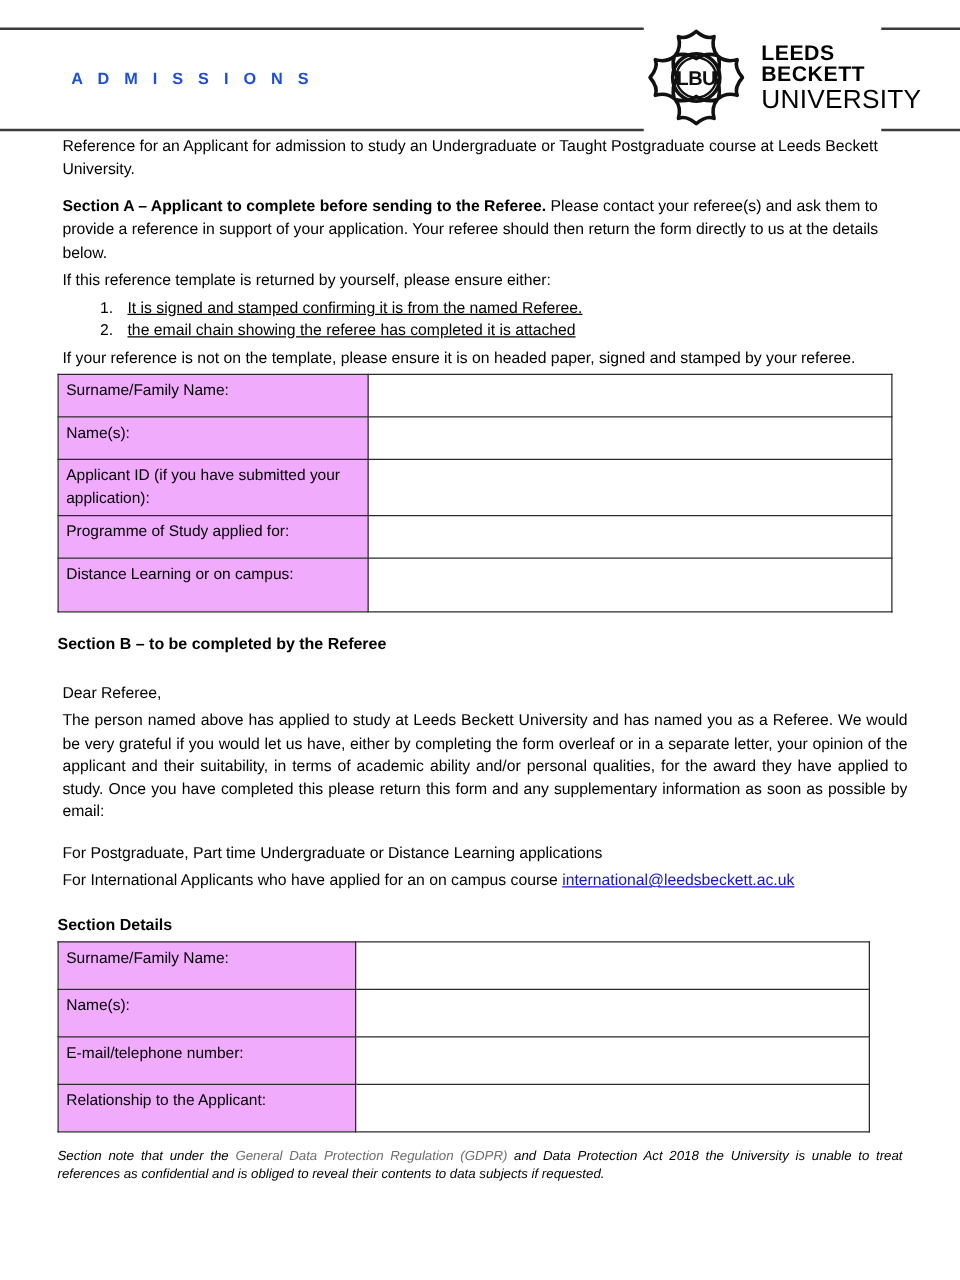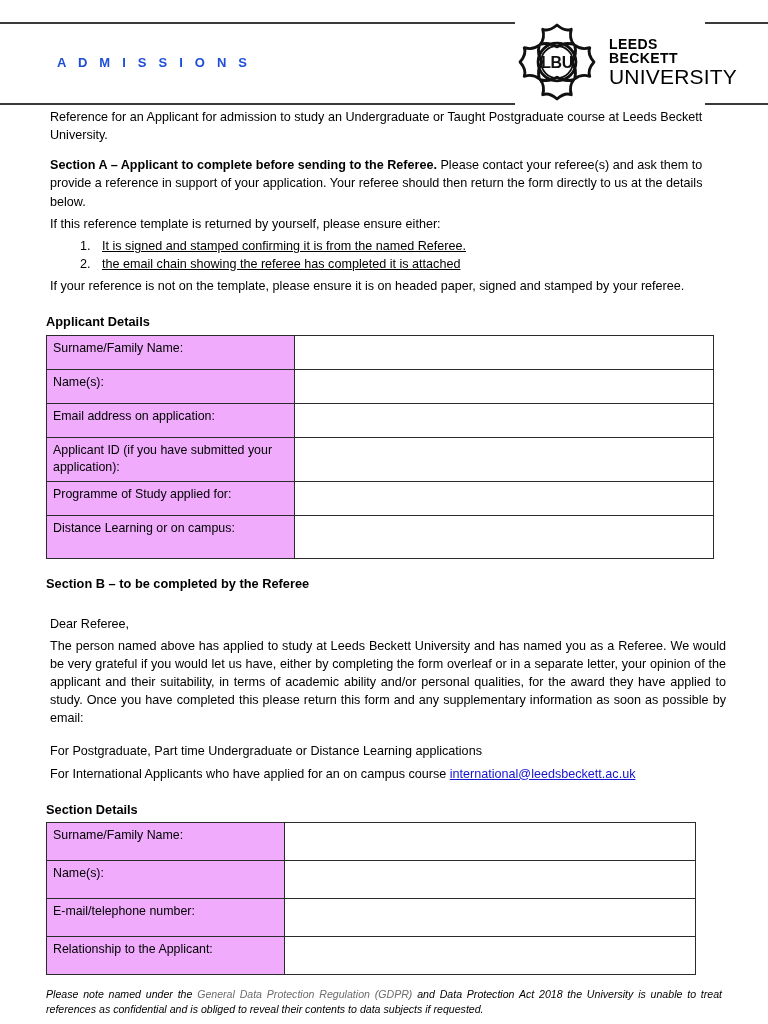--- a/index.html
+++ b/index.html
@@ -63,21 +63,21 @@
     width: 84px;
     height: 86px;
     flex: 0 0 84px;
   }
   .logo-words {
     margin-left: 10px;
     line-height: 1.02;
   }
   .logo-words .l1,
   .logo-words .l2 {
-    font-size: 14px;
+    font-size: 17px;
     font-weight: bold;
     letter-spacing: 0.4px;
     font-family: "Liberation Sans", sans-serif;
   }
   .logo-words .l3 {
     font-size: 21px;
     font-weight: normal;
     letter-spacing: 0.2px;
     font-family: "Liberation Sans", sans-serif;
   }
@@ -221,40 +221,35 @@
     <p class="tight">If this reference template is returned by yourself, please ensure either:</p>
 
     <ol class="numlist">
       <li>It is signed and stamped confirming it is from the named Referee.</li>
       <li>the email chain showing the referee has completed it is attached</li>
     </ol>
 
     <p class="tight">If your reference is not on the template, please ensure it is on headed paper, signed and stamped by your referee.</p>
   </div>
 
-  <div class="table-caption">Applicant Details</div>
 
   <table class="form-table" id="applicant-table">
     <colgroup>
         <col class="c1">
         <col>
       </colgroup>
     <tbody>
       <tr>
         <td class="lab">Surname/Family Name:</td>
         <td class="val"></td>
       </tr>
       <tr>
         <td class="lab">Name(s):</td>
         <td class="val"></td>
       </tr>
-      <tr>
-        <td class="lab">Email address on application:</td>
-        <td class="val"></td>
-      </tr>
       <tr class="tall">
         <td class="lab">Applicant ID (if you have submitted your application):</td>
         <td class="val"></td>
       </tr>
       <tr>
         <td class="lab">Programme of Study applied for:</td>
         <td class="val"></td>
       </tr>
       <tr class="tall">
         <td class="lab">Distance Learning or on campus:</td>
@@ -294,15 +289,15 @@
         <td class="lab">E-mail/telephone number:</td>
         <td class="val"></td>
       </tr>
       <tr>
         <td class="lab">Relationship to the Applicant:</td>
         <td class="val"></td>
       </tr>
     </tbody>
   </table>
 
-  <p class="footer-note"><span>Please note named under the </span><span class="soft">General Data Protection Regulation (GDPR)</span><span> and </span><span>Data Protection Act 2018</span><span> the University is unable to treat references as confidential and is obliged to reveal their contents to data subjects if requested.</span></p>
+  <p class="footer-note"><span>Section note that under the </span><span class="soft">General Data Protection Regulation (GDPR)</span><span> and </span><span>Data Protection Act 2018</span><span> the University is unable to treat references as confidential and is obliged to reveal their contents to data subjects if requested.</span></p>
 
 </div>
 
 </body></html>

